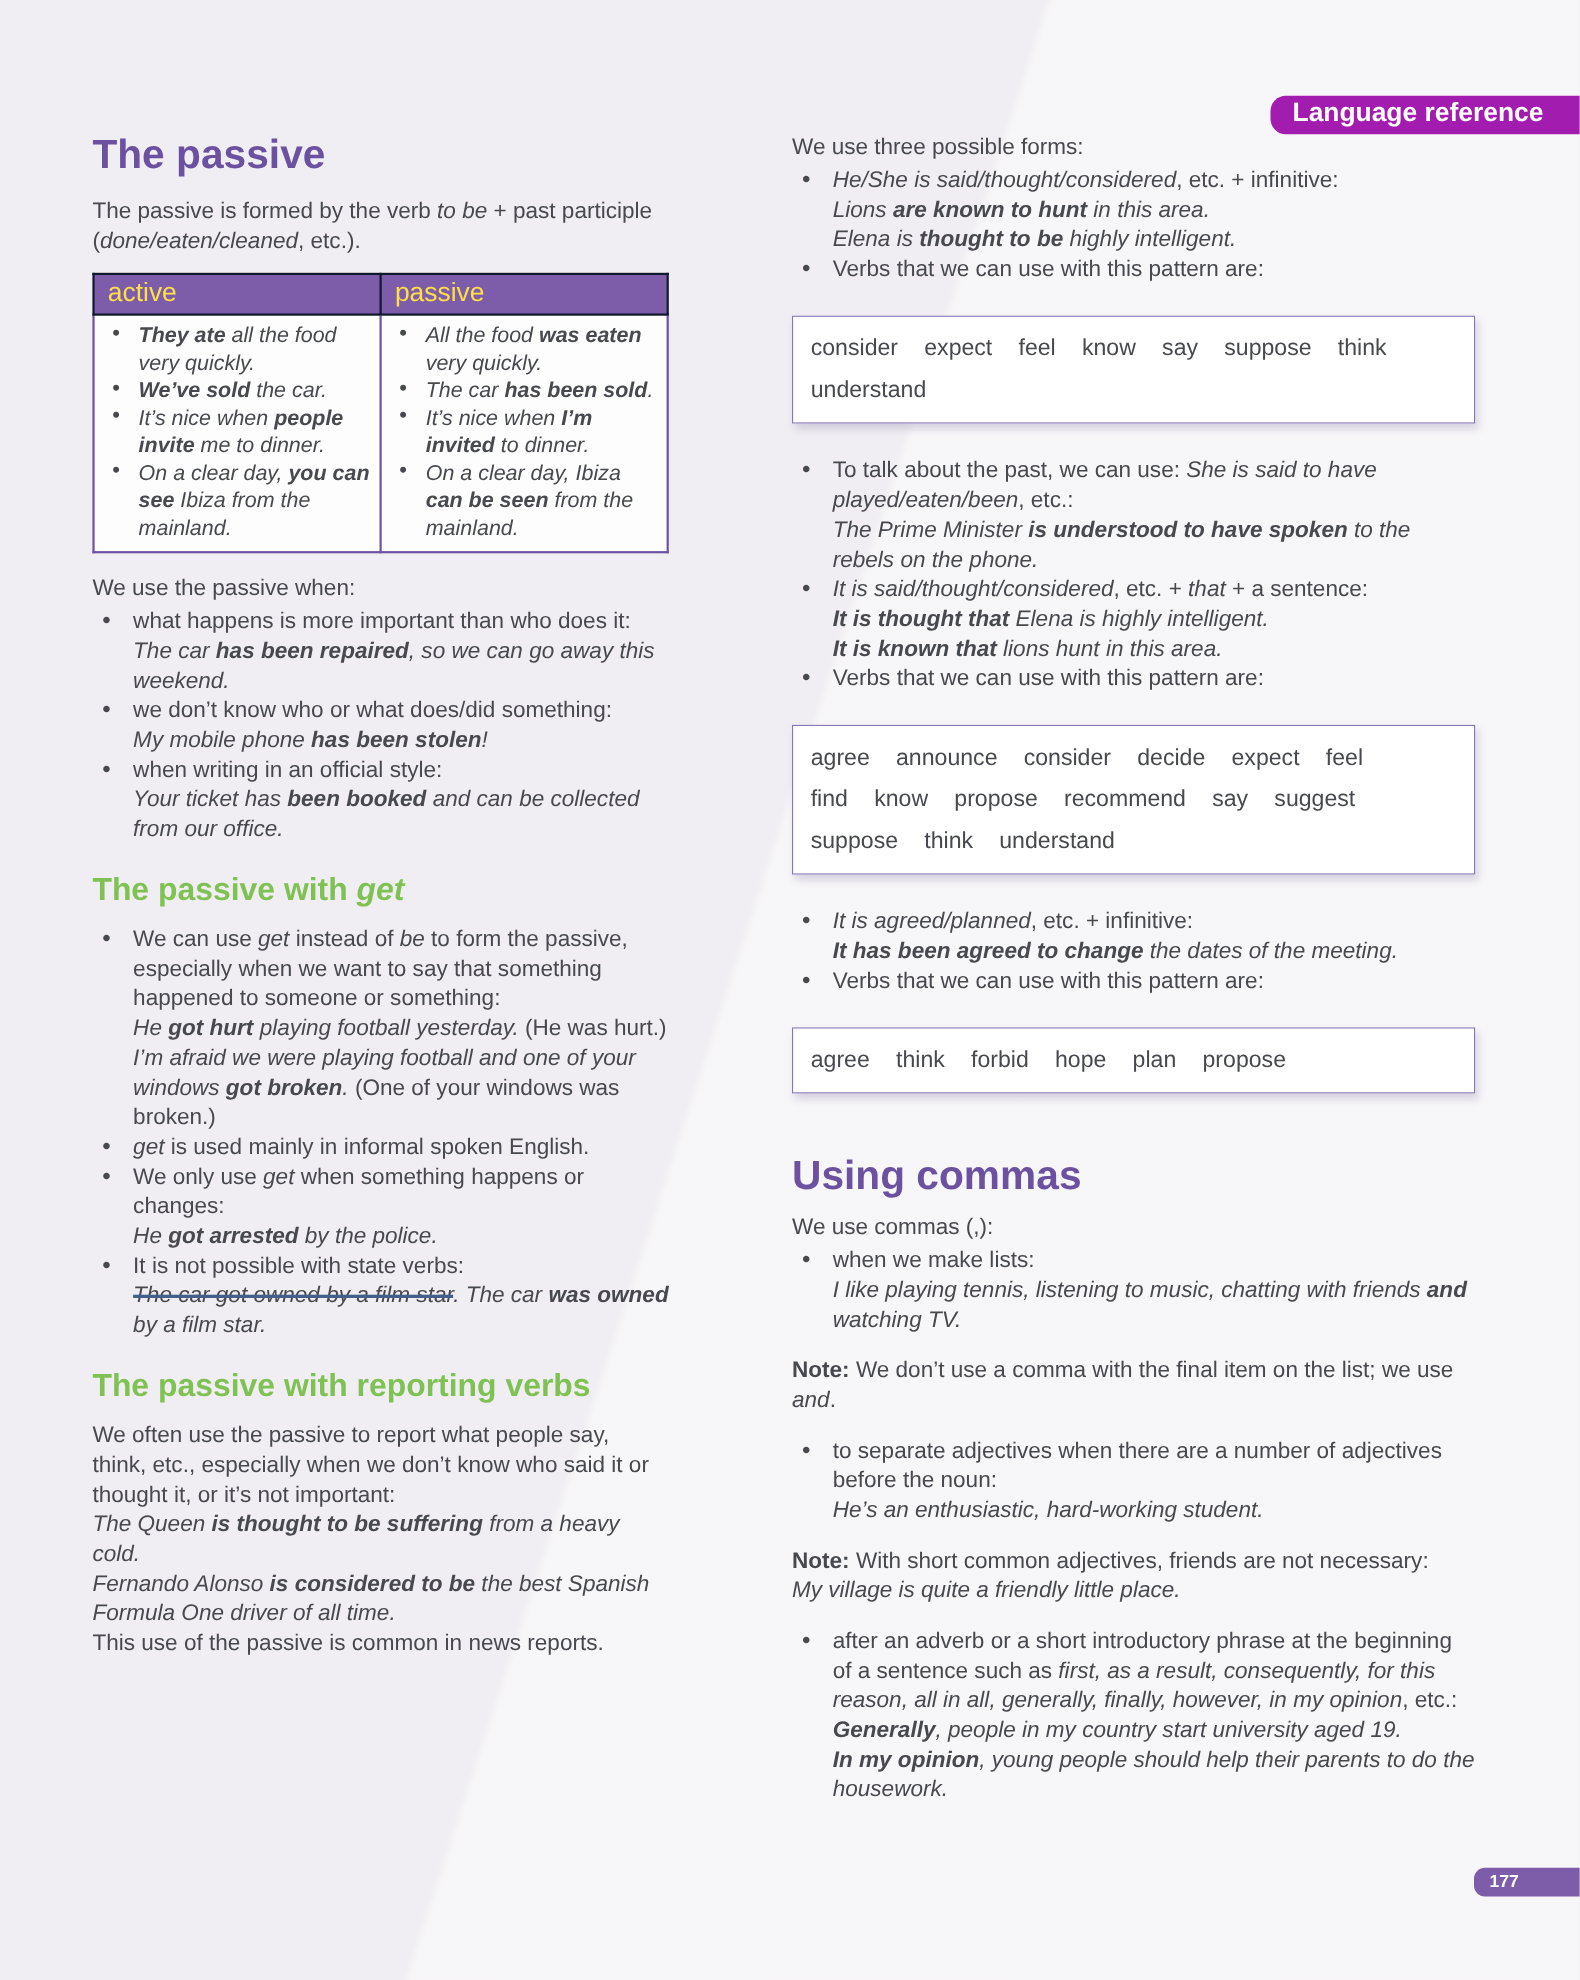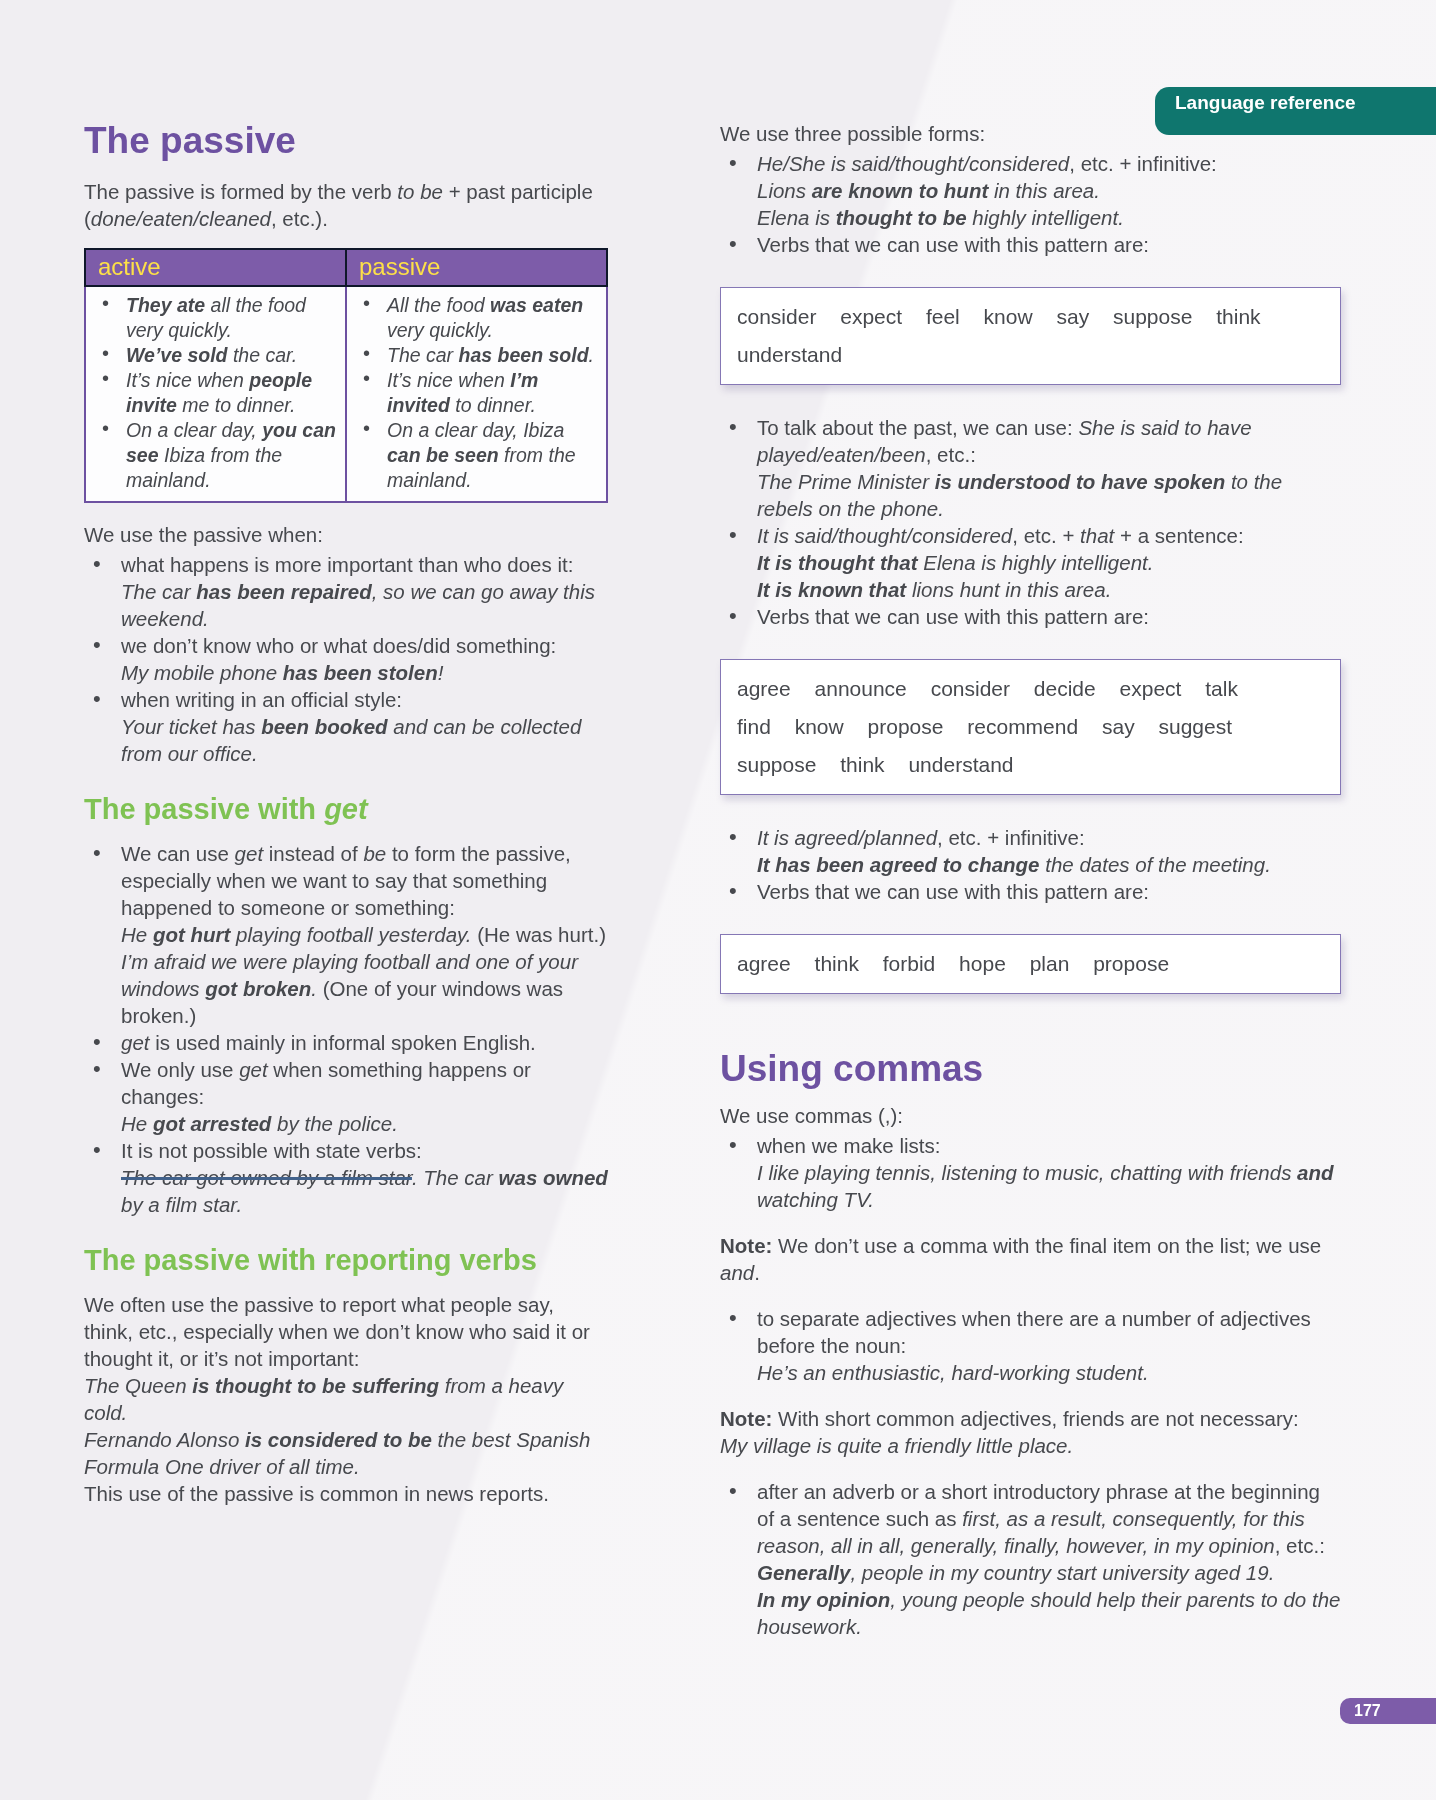--- a/index.html
+++ b/index.html
@@ -7,22 +7,22 @@
     width:1436px;height:1800px;position:relative;overflow:hidden;
     background:#f0eef2;
     font-family:"Liberation Sans","DejaVu Sans",sans-serif;
     color:#47494e;
   }
   body::before{
     content:"";position:absolute;inset:0;pointer-events:none;
     background:linear-gradient(108deg, rgba(255,255,255,0) 47%, rgba(255,255,255,0.45) 47.4%, rgba(255,255,255,0.45) 100%);
   }
   .badge{
-    position:absolute;top:87px;left:1155px;right:0;height:48px;
-    background:#0f766e;color:#ffffff;font-weight:bold;font-size:19px;
+    position:absolute;top:87px;left:1155px;right:0;height:35px;
+    background:#a21caf;color:#ffffff;font-weight:bold;font-size:24px;
     line-height:31px;padding-left:20px;border-radius:14px 0 0 14px;
   }
   .pagenum{
     position:absolute;top:1698px;left:1340px;right:0;height:26px;
     background:#7d5ca9;color:#ffffff;font-weight:bold;font-size:16px;
     line-height:26px;padding-left:14px;border-radius:10px 0 0 10px;
   }
   .col{position:absolute;top:120px;}
   .col.left{left:84px;width:524px;}
   .col.right{left:720px;width:621px;}
@@ -114,21 +114,21 @@
   <div class="wordbox">
     <div class="wline">consider expect feel know say suppose think</div>
     <div class="wline">understand</div>
   </div>
 
   <div class="li"><span class="s-r">To talk about the past, we can use: </span><span class="s-i">She is said to have played/eaten/been</span><span class="s-r">, etc.:</span><br><span class="s-i">The Prime Minister </span><span class="s-bi">is understood to have spoken</span><span class="s-i"> to the rebels on the phone.</span></div>
   <div class="li"><span class="s-i">It is said/thought/considered</span><span class="s-r">, etc. + </span><span class="s-i">that</span><span class="s-r"> + a sentence:</span><br><span class="s-bi">It is thought that</span><span class="s-i"> Elena is highly intelligent.</span><br><span class="s-bi">It is known that</span><span class="s-i"> lions hunt in this area.</span></div>
   <div class="li"><span class="s-r">Verbs that we can use with this pattern are:</span></div>
 
   <div class="wordbox">
-    <div class="wline">agree announce consider decide expect talk</div>
+    <div class="wline">agree announce consider decide expect feel</div>
     <div class="wline">find know propose recommend say suggest</div>
     <div class="wline">suppose think understand</div>
   </div>
 
   <div class="li"><span class="s-i">It is agreed/planned</span><span class="s-r">, etc. + infinitive:</span><br><span class="s-bi">It has been agreed to change</span><span class="s-i"> the dates of the meeting.</span></div>
   <div class="li"><span class="s-r">Verbs that we can use with this pattern are:</span></div>
 
   <div class="wordbox">
     <div class="wline">agree think forbid hope plan propose</div>
   </div>

